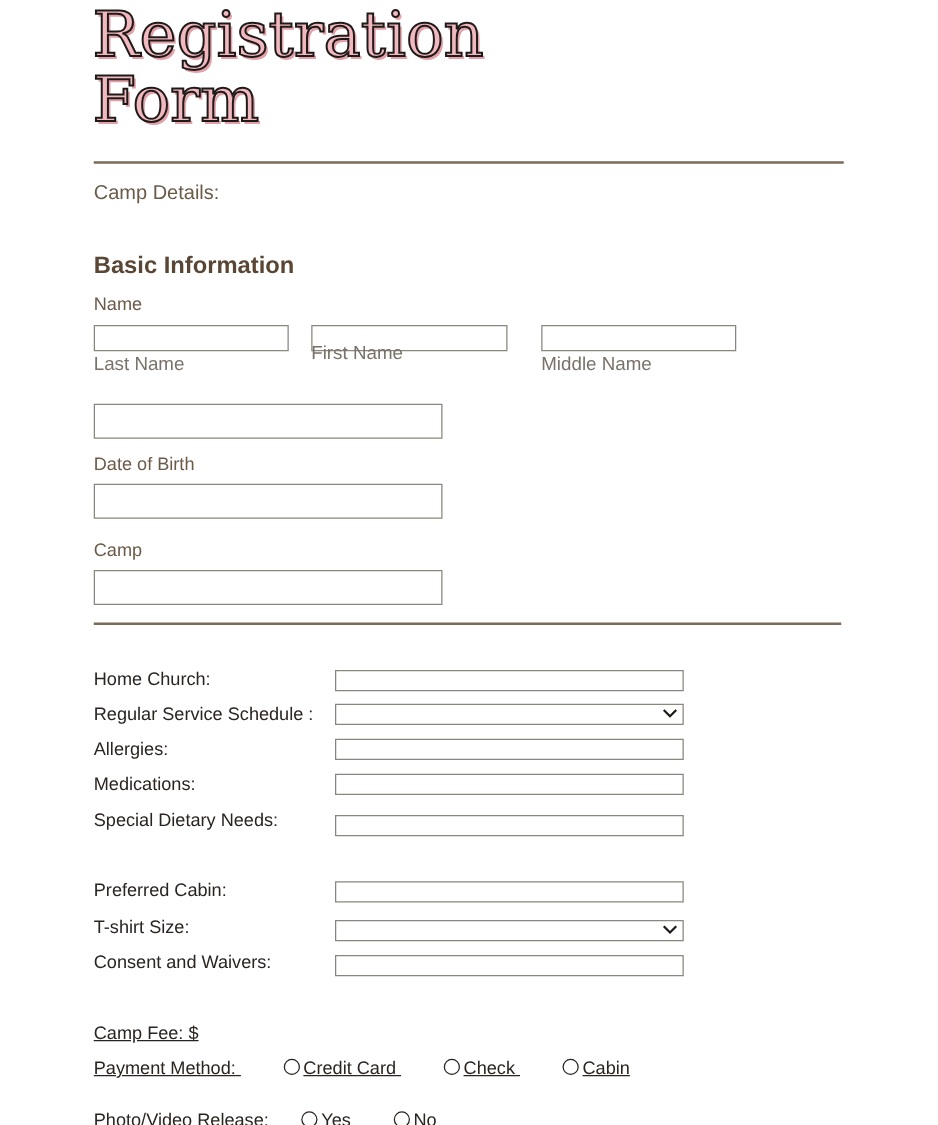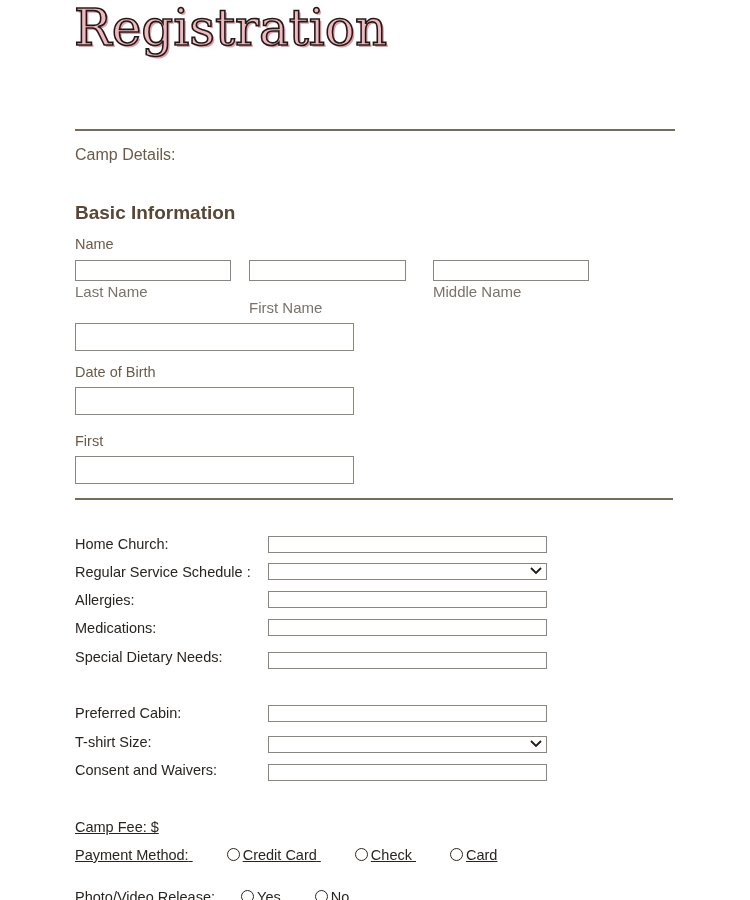--- a/index.html
+++ b/index.html
@@ -36,46 +36,47 @@
       display: inline-block; width: 11px; height: 11px; border: 1.4px solid #2a2420;
       border-radius: 50%; vertical-align: -1px; margin-right: 3px;
     }
     .opt { margin-left: 6px; padding-left: 28px; }
   </style>
 </head>
 <body>
 
 <h1 class="title">
   <span>Registration</span><br>
+  <span>Form</span>
 </h1>
 
 <div class="hr" style="left:75px; top:129px; width:600px;"></div>
 
 <div class="camp-details">Camp Details:</div>
 
 <div class="section-title">Basic Information</div>
 
 <div class="lbl" style="left:75px; top:236px;">Name</div>
 
 <div class="box" style="left:75px; top:260px; width:156px; height:21px;"></div>
 <div class="sub" style="left:75px; top:283px;">Last Name</div>
 
 <div class="box" style="left:249px; top:260px; width:157px; height:21px;"></div>
-<div class="sub" style="left:249px; top:299px;text-align:right;">First Name</div>
+<div class="sub" style="left:249px; top:274px;text-align:right;">First Name</div>
 
 <div class="box" style="left:433px; top:260px; width:156px; height:21px;"></div>
 <div class="sub" style="left:433px; top:283px;">Middle Name</div>
 
 <div class="lbl" style="left:75px; top:305px;margin-top:32px;">Phone Number</div>
 <div class="box" style="left:75px; top:323px; width:279px; height:28px;"></div>
 
 <div class="lbl" style="left:75px; top:364px;">Date of Birth</div>
 <div class="box" style="left:75px; top:387px; width:279px; height:28px;"></div>
 
-<div class="lbl" style="left:75px; top:433px;">First</div>
+<div class="lbl" style="left:75px; top:433px;">Camp</div>
 <div class="box" style="left:75px; top:456px; width:279px; height:28px;"></div>
 
 <div class="hr" style="left:75px; top:498px; width:598px;"></div>
 
 <div class="row-lbl" style="top:536px;">Home Church:</div>
 <div class="box" style="left:268px; top:536px; width:279px; height:17px;"></div>
 
 <div class="row-lbl" style="top:564px;">Regular Service Schedule :</div>
 <div class="box" style="left:268px; top:563px; width:279px; height:17px;">
   <svg class="chev" viewBox="0 0 14 13">
@@ -104,20 +105,20 @@
 
 <div class="row-lbl" style="top:762px;">Consent and Waivers:</div>
 <div class="box" style="left:268px; top:764px; width:279px; height:17px;"></div>
 
 <div class="inline" style="top:819px;">Camp Fee: $</div>
 
 <div class="inline" style="top:847px;">
   <span>Payment Method:</span>
   <span class="opt"><span class="radio"></span><span>Credit Card</span></span>
   <span class="opt"><span class="radio"></span><span>Check</span></span>
-  <span class="opt"><span class="radio"></span><span>Card</span></span>
+  <span class="opt"><span class="radio"></span><span>Cabin</span></span>
 </div>
 
 <div class="inline" style="top:889px;">
   <span>Photo/Video Release:</span>
   <span style="margin-left:22px;"><span class="radio"></span><span>Yes</span></span>
   <span style="margin-left:30px;"><span class="radio"></span><span>No</span></span>
 </div>
 
 </body></html>

